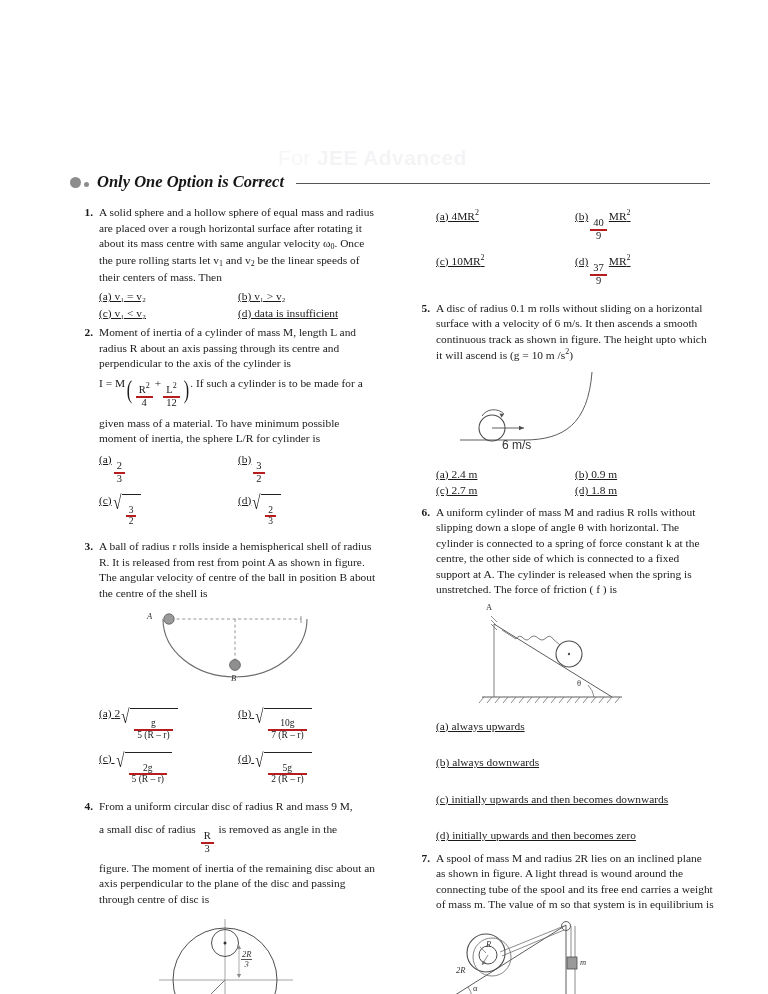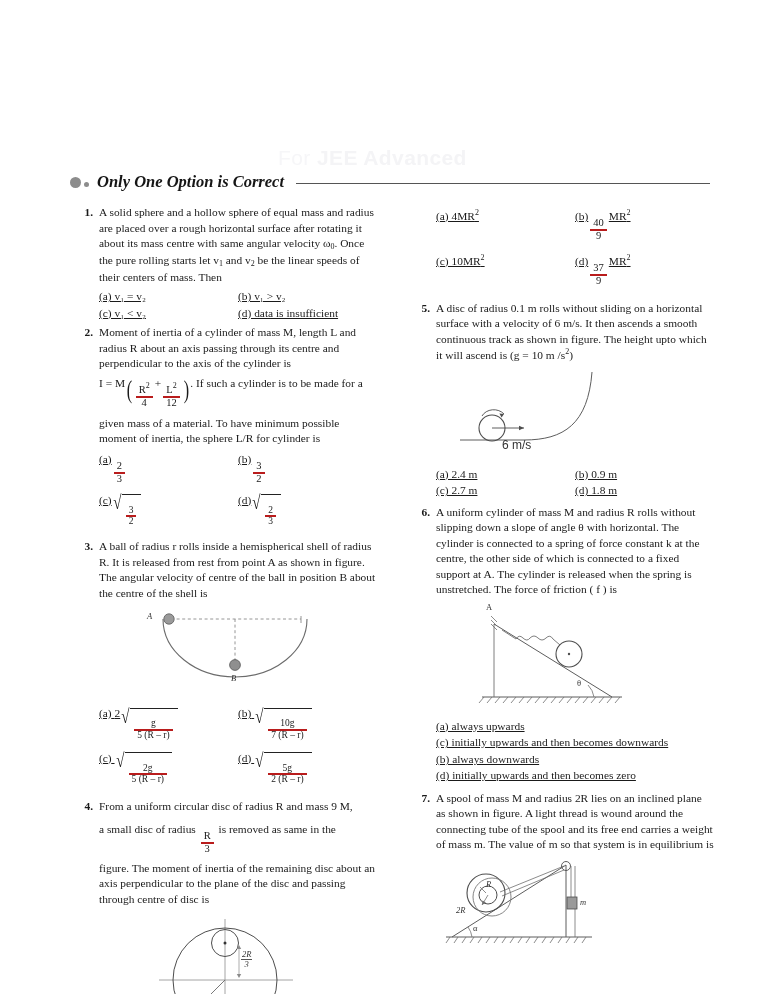--- a/index.html
+++ b/index.html
@@ -192,21 +192,21 @@
     </div>
 
     <div class="q" style="margin-top:12px;">
       <div class="q-num">4.</div>
       <div class="q-body">
         <div>From a uniform circular disc of radius R and mass 9 M,</div>
         <div style="margin-top:8px;line-height:1.15;">
           <span>a small disc of radius</span> <span class="frac">
               <span class="num">R</span>
               <span class="den">3</span>
-            </span> <span>is removed as same in the</span>
+            </span> <span>is removed as angle in the</span>
         </div>
         <div style="margin-top:6px;">figure. The moment of inertia of the remaining disc about an axis perpendicular to the plane of the disc and passing through centre of disc is</div>
       </div>
     </div>
 
     <div class="fig" style="width:170px;height:130px;margin-left:70px;margin-top:10px;">
       <svg width="170" height="130" viewBox="0 0 170 130">
         <line x1="80" y1="2" x2="80" y2="128" stroke="#9a9a9a" stroke-width="0.9"></line>
         <line x1="14" y1="63" x2="148" y2="63" stroke="#9a9a9a" stroke-width="0.9"></line>
         <circle cx="80" cy="63" r="52" fill="none" stroke="#4d4d4d" stroke-width="1"></circle>
@@ -308,24 +308,24 @@
         <path d="M44,37 q3,-5 7,-1 q4,4 7,0 q4,-4 8,0 q4,4 8,0 q4,-4 7,1" fill="none" stroke="#6f6f6f" stroke-width="0.9"></path>
         <line x1="81" y1="37" x2="88" y2="43" stroke="#6f6f6f" stroke-width="0.9"></line>
         <circle cx="97" cy="52" r="13" fill="none" stroke="#4d4d4d" stroke-width="1.1"></circle>
         <circle cx="97" cy="52" r="1.2" fill="#4d4d4d"></circle>
         <path d="M122,95 A22,22 0 0 0 116,83" fill="none" stroke="#6f6f6f" stroke-width="0.8"></path>
       </svg>
       <span class="figlabel" style="left:14px;top:0px;font-style:normal;">A</span>
       <span class="figlabel" style="left:105px;top:76px;font-style:normal;">θ</span>
     </div>
 
-    <div class="opts" style="padding-left:24px;margin-top:2px;">
+    <div class="opts" style="padding-left:24px;margin-top:2px;gap:20px;">
       <div class="opt full">(a) always upwards</div>
+      <div class="opt full">(b) always downwards</div>
       <div class="opt full">(c) initially upwards and then becomes downwards</div>
-      <div class="opt full">(b) always downwards</div>
       <div class="opt full">(d) initially upwards and then becomes zero</div>
     </div>
 
     <div class="q" style="margin-top:7px;">
       <div class="q-num">7.</div>
       <div class="q-body">A spool of mass M and radius 2R lies on an inclined plane as shown in figure. A light thread is wound around the connecting tube of the spool and its free end carries a weight of mass m. The value of m so that system is in equilibrium is</div>
     </div>
 
     <div class="fig" style="width:175px;height:95px;margin-left:30px;margin-top:6px;">
       <svg width="175" height="95" viewBox="0 0 175 95">

